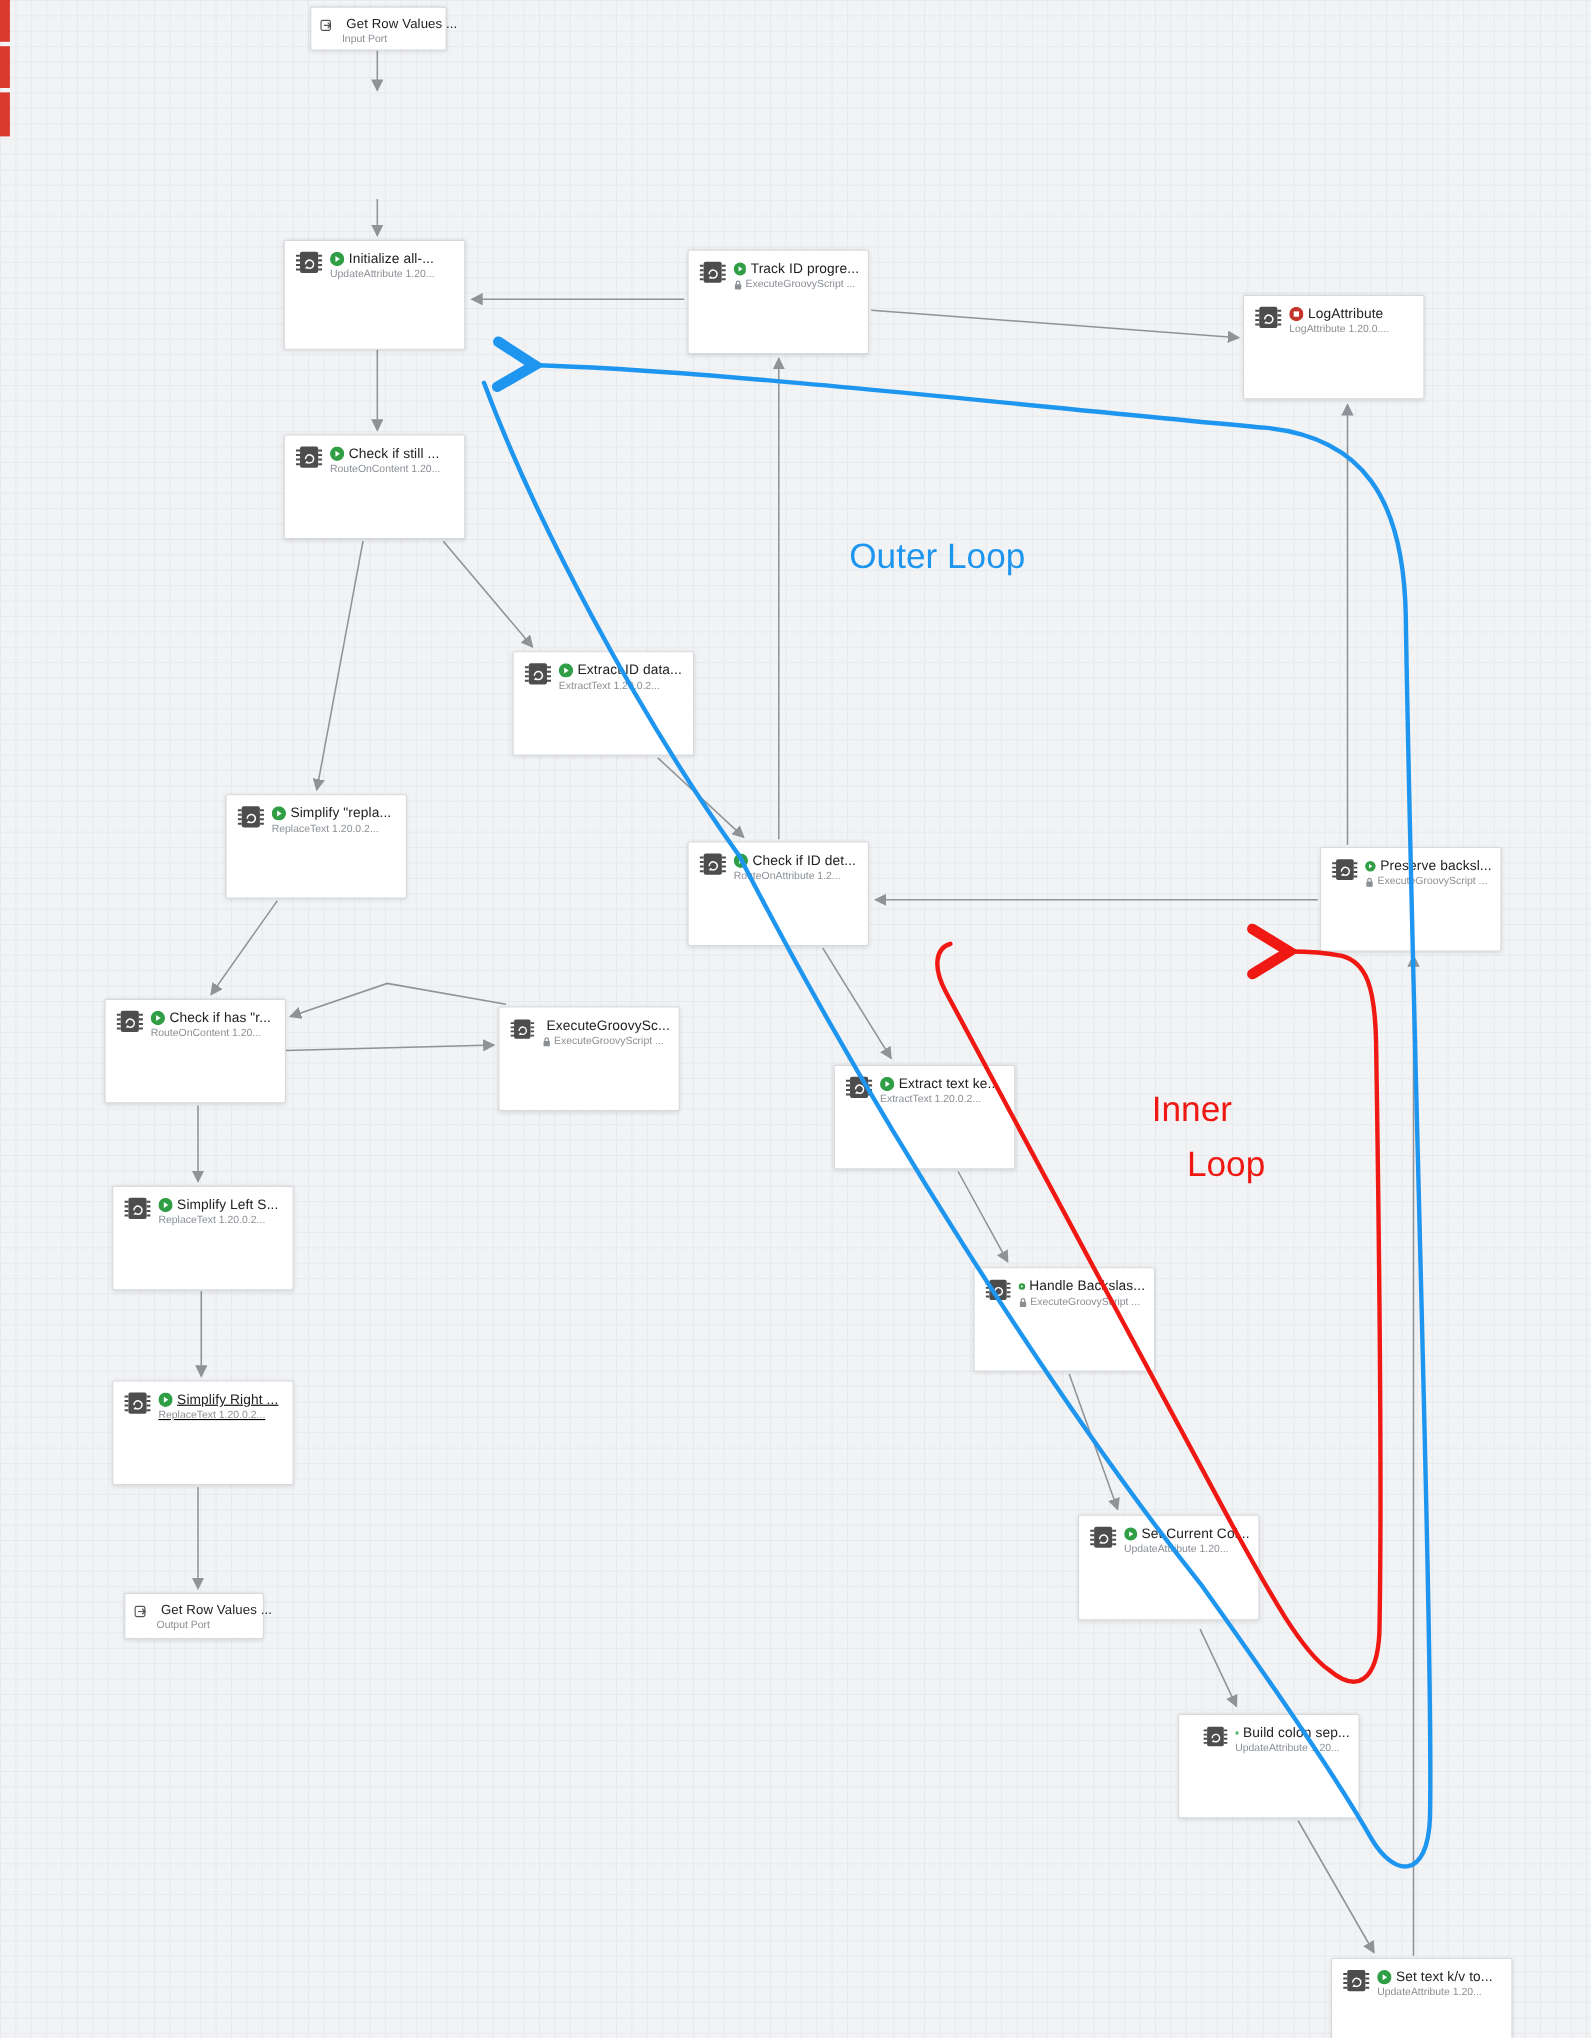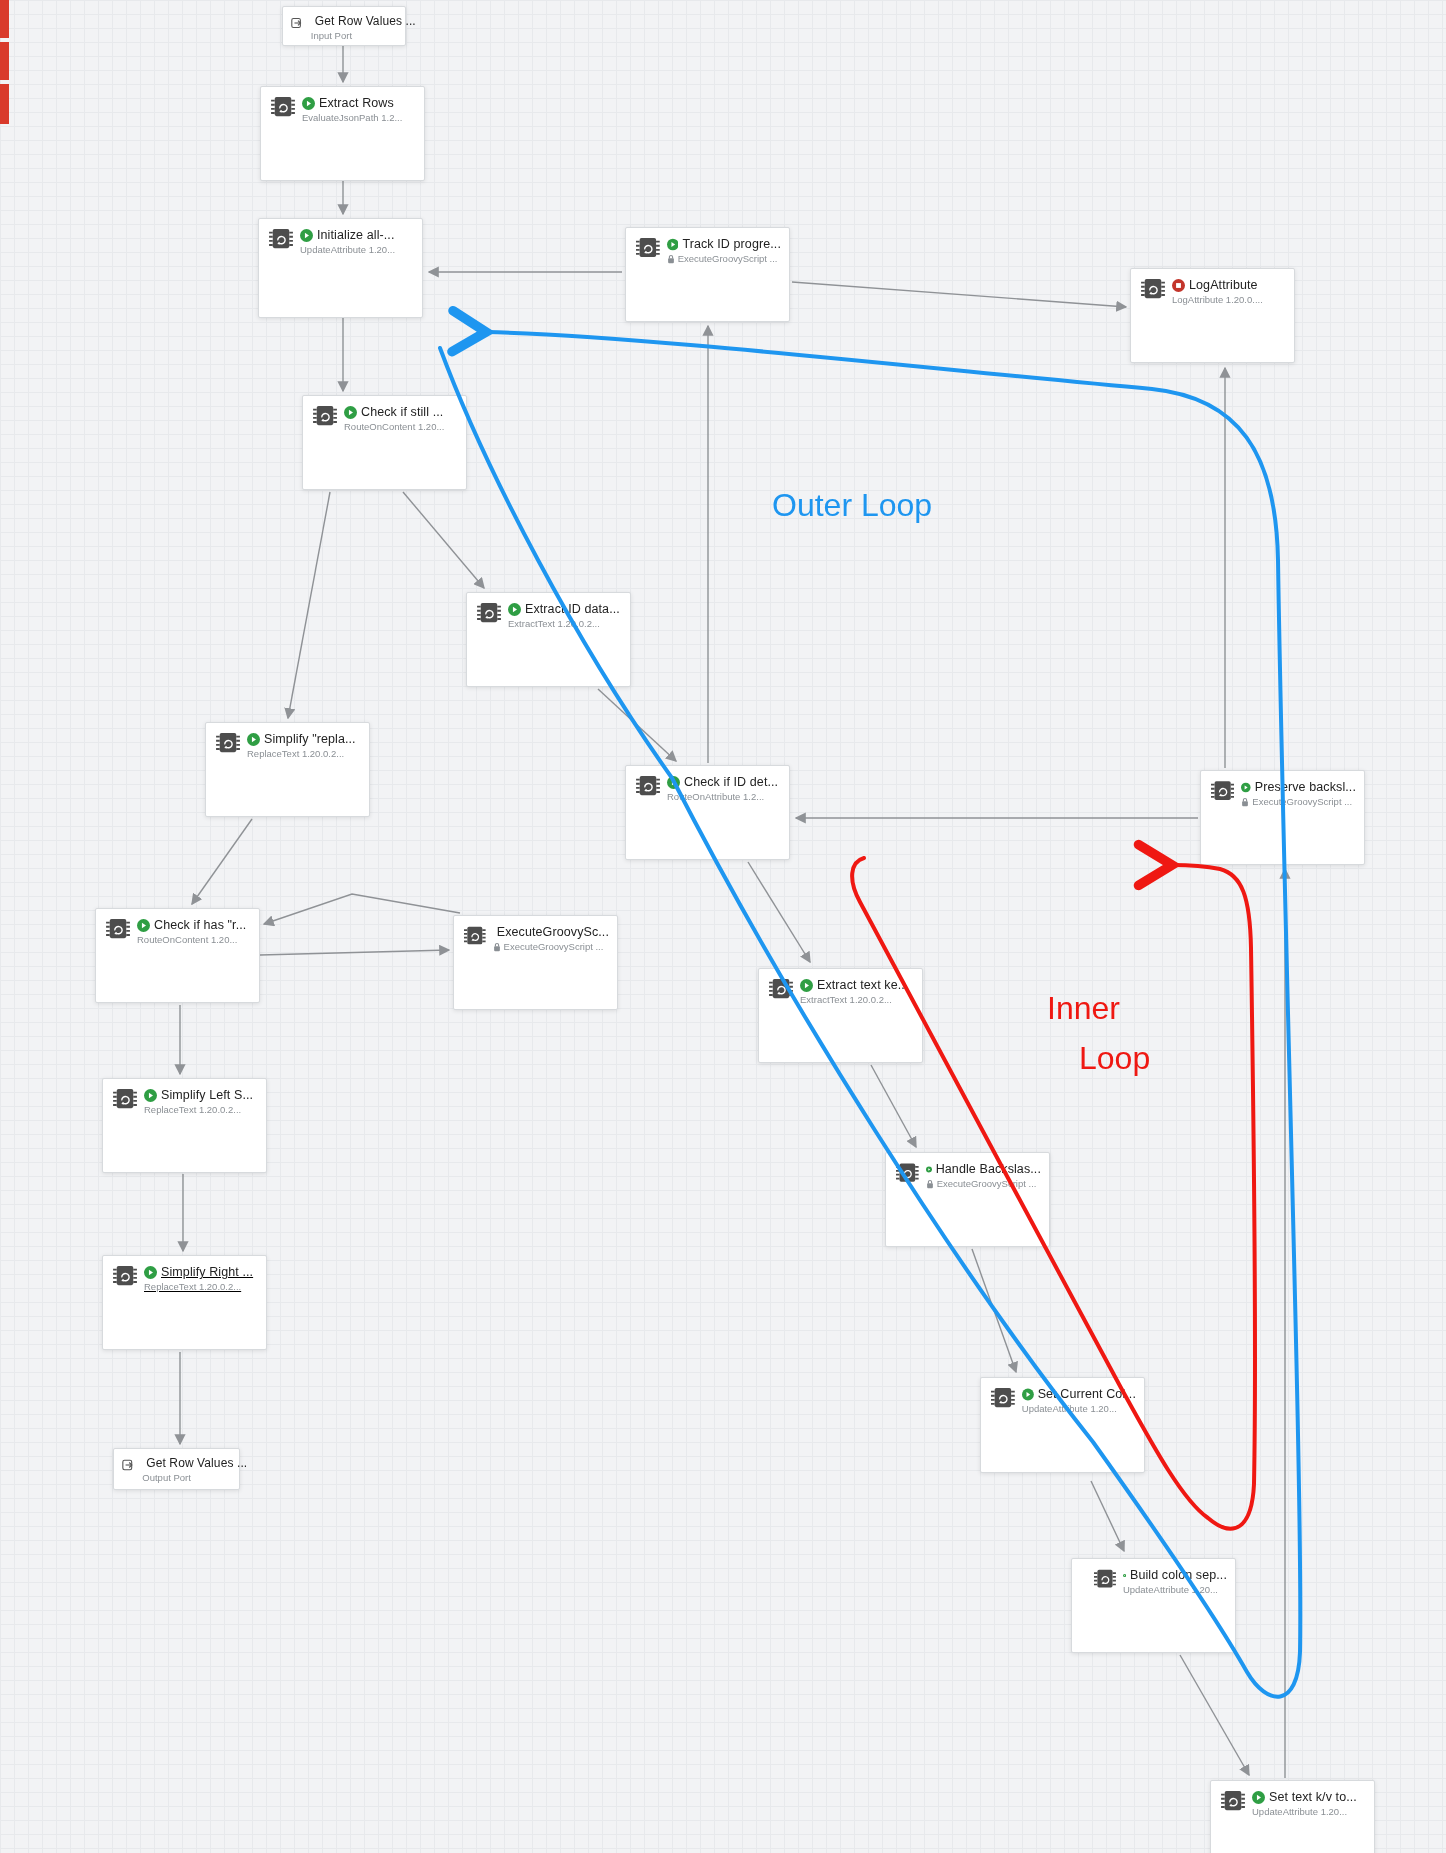--- a/index.html
+++ b/index.html
@@ -88,42 +88,20 @@
                 <path d="M5.3 4.1l4.4 2.9-4.4 2.9z" fill="#fff"></path>
               </svg>
               <span class="title">Get Row Values ...</span>
             </div>
             <div class="sub-row">
               <span class="subtitle">Input Port</span>
             </div>
           </div>
         </div>
       </div>
-      <div class="node" style="left: 260px; top: 86px; width: 165px; height: 95px;">
-        <div class="node-head">
-          <svg viewBox="0 0 26 24" width="24" height="22">
-            <path d="M0 5h4M0 9.5h4M0 14h4M0 18.5h4M22 5h4M22 9.5h4M22 14h4M22 18.5h4" stroke="#4d4d4d" stroke-width="2"></path>
-            <rect x="4" y="1" width="18" height="21" rx="2" fill="#4d4d4d"></rect>
-            <path d="M9.5 13.5a4 4 0 1 1 1.2 2.6" fill="none" stroke="#fff" stroke-width="1.5"></path>
-            <path d="M9 17.5l1.8-2.4 1.2 2.8z" fill="#fff"></path>
-          </svg>
-          <div class="node-text">
-            <div class="title-row">
-              <svg viewBox="0 0 14 14" width="13" height="13">
-                <circle cx="7" cy="7" r="7" fill="#2f9e44"></circle>
-                <path d="M5.3 4.1l4.4 2.9-4.4 2.9z" fill="#fff"></path>
-              </svg>
-              <span class="title">Extract Rows</span>
-            </div>
-            <div class="sub-row">
-              <span class="subtitle">EvaluateJsonPath 1.2...</span>
-            </div>
-          </div>
-        </div>
-      </div>
       <div class="node" style="left: 258px; top: 218px; width: 165px; height: 100px;">
         <div class="node-head">
           <svg viewBox="0 0 26 24" width="24" height="22">
             <path d="M0 5h4M0 9.5h4M0 14h4M0 18.5h4M22 5h4M22 9.5h4M22 14h4M22 18.5h4" stroke="#4d4d4d" stroke-width="2"></path>
             <rect x="4" y="1" width="18" height="21" rx="2" fill="#4d4d4d"></rect>
             <path d="M9.5 13.5a4 4 0 1 1 1.2 2.6" fill="none" stroke="#fff" stroke-width="1.5"></path>
             <path d="M9 17.5l1.8-2.4 1.2 2.8z" fill="#fff"></path>
           </svg>
           <div class="node-text">
             <div class="title-row">
@@ -180,21 +158,21 @@
                 <rect x="4.4" y="4.4" width="5.2" height="5.2" fill="#fff"></rect>
               </svg>
               <span class="title">LogAttribute</span>
             </div>
             <div class="sub-row">
               <span class="subtitle">LogAttribute 1.20.0....</span>
             </div>
           </div>
         </div>
       </div>
-      <div class="node" style="left: 258px; top: 395px; width: 165px; height: 95px; margin-left: 44px;">
+      <div class="node" style="left: 258px; top: 395px; width: 165px; height: 95px;">
         <div class="node-head">
           <svg viewBox="0 0 26 24" width="24" height="22">
             <path d="M0 5h4M0 9.5h4M0 14h4M0 18.5h4M22 5h4M22 9.5h4M22 14h4M22 18.5h4" stroke="#4d4d4d" stroke-width="2"></path>
             <rect x="4" y="1" width="18" height="21" rx="2" fill="#4d4d4d"></rect>
             <path d="M9.5 13.5a4 4 0 1 1 1.2 2.6" fill="none" stroke="#fff" stroke-width="1.5"></path>
             <path d="M9 17.5l1.8-2.4 1.2 2.8z" fill="#fff"></path>
           </svg>
           <div class="node-text">
             <div class="title-row">
               <svg viewBox="0 0 14 14" width="13" height="13">

